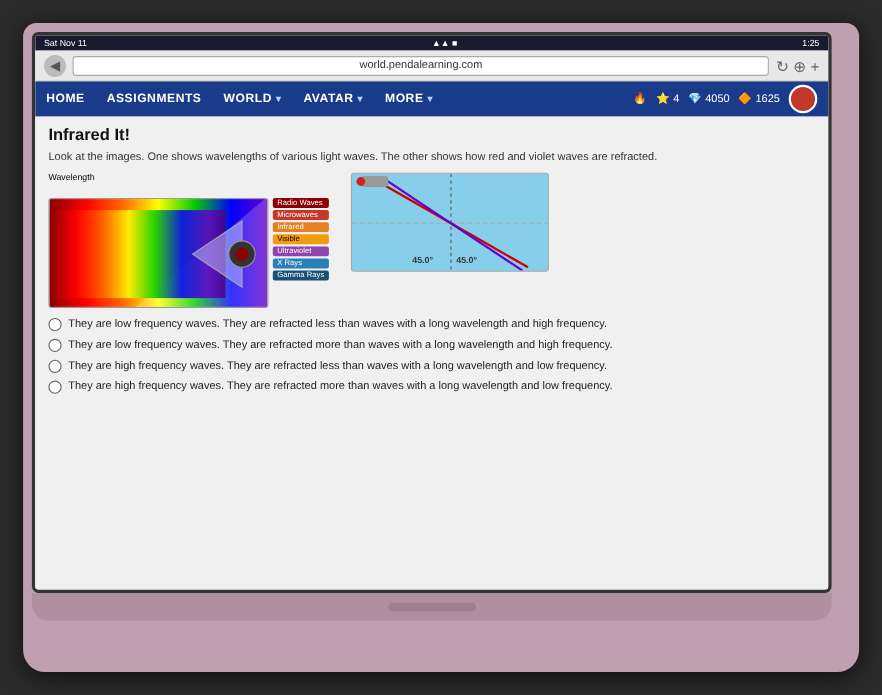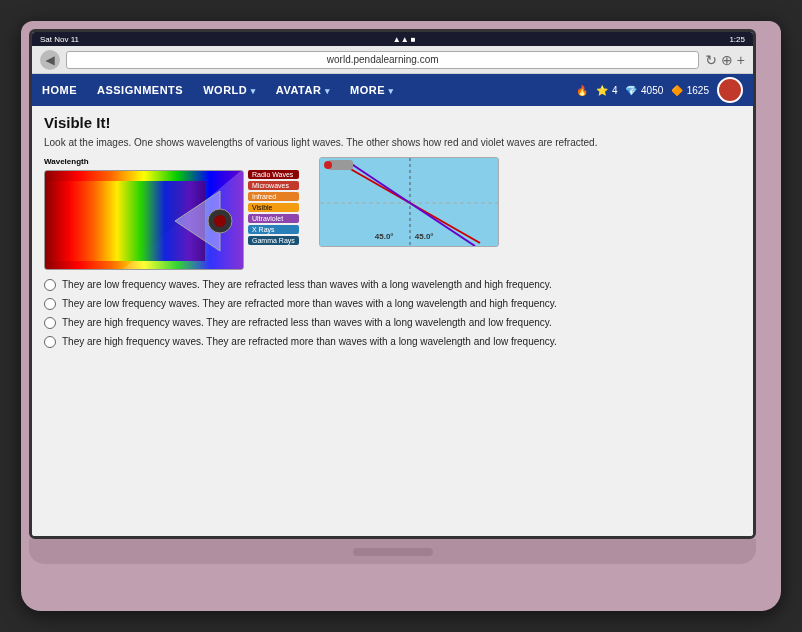--- a/index.html
+++ b/index.html
@@ -310,27 +310,27 @@
         </div>
         <div class="nav-badge">
           <span>🔶</span>
           <span>1625</span>
         </div>
         <div class="avatar-circle"></div>
       </div>
     </div>
 
     <div class="content-area">
-      <div class="page-title">Visible It!</div>
+      <div class="page-title">Infrared It!</div>
       <div class="instruction-text">Look at the images. One shows wavelengths of various light waves. The other shows how red and violet waves are refracted.</div>
 
       <div class="images-row">
 
         <div style="position:relative;">
-          <div style="font-size:8px; font-weight:bold; margin-bottom:4px;">Wavelength</div>
+          <div style="font-size:8px; font-weight:normal; margin-bottom:14px;">Wavelength</div>
           <div style="display:flex; gap:4px;">
             <div class="spectrum-image">
               <div class="spectrum-triangle"></div>
 
               <svg width="200" height="100" style="position:absolute;top:0;left:0;">
 
                 <defs>
                   <linearGradient id="rainbow" x1="0" y1="0" x2="1" y2="0">
                     <stop offset="0%" stop-color="#8B0000"></stop>
                     <stop offset="15%" stop-color="#ff0000"></stop>

